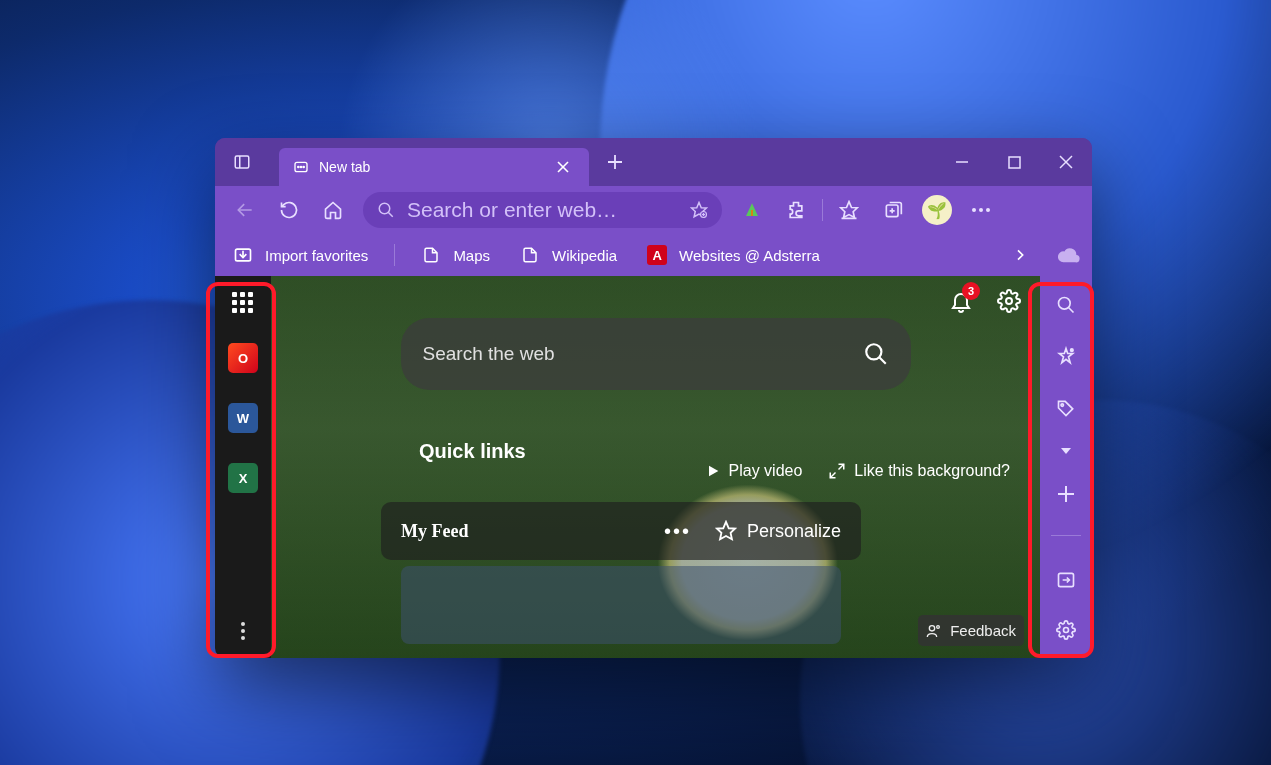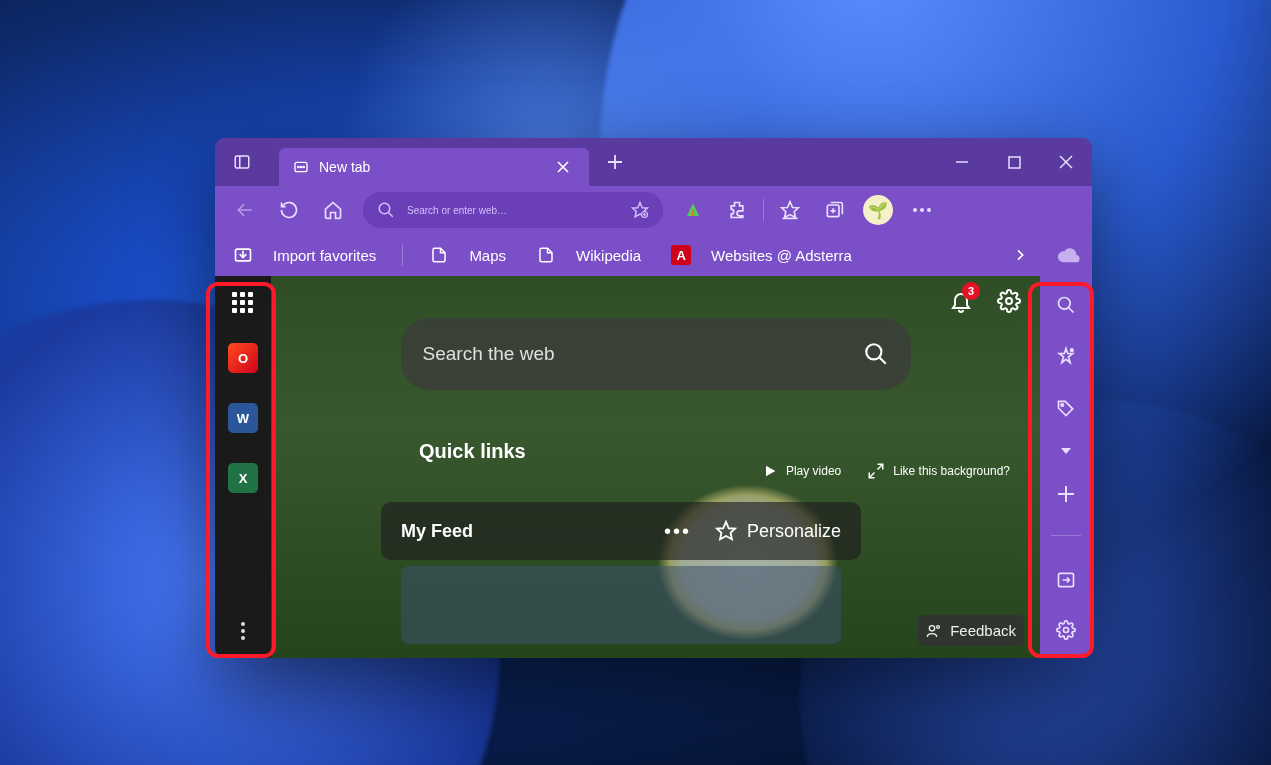--- a/index.html
+++ b/index.html
@@ -74,35 +74,35 @@
     flex: 0 0 300px;
     height:36px;
     background:#6a3fb8;
     border-radius:18px;
     display:flex; align-items:center;
     padding:0 14px;
     color:#d2c0f8; font-size:15px;
     gap:12px;
     margin: 0 6px;
   }
-  .addr input { background:transparent; border:none; outline:none; color:#d2c0f8; font-size:10px; flex:1; }
+  .addr input { background:transparent; border:none; outline:none; color:#d2c0f8; font-size:21px; flex:1; }
   .addr input::placeholder { color:#d2c0f8; }
   .divider { width:1px; height:22px; background:#9a7ad8; margin:0 2px; }
   .avatar { width:30px; height:30px; border-radius:50%; background:#f5f0c8; display:flex; align-items:center; justify-content:center; font-size:16px; }
 
   
   .bookmarks {
     height:42px;
     background:#7a4fc8;
     display:flex; align-items:center;
     padding:0 12px;
     gap:18px;
     color:#fff; font-size:15px;
   }
-  .bk { display:flex; align-items:center; gap:20px; padding:4px 6px; border-radius:4px;text-align:right; }
+  .bk { display:flex; align-items:center; gap:12px; padding:4px 6px; border-radius:4px;text-align:right; }
   .bk .ficon { width:20px; height:20px; display:flex; align-items:center; justify-content:center; }
   .favA { width:20px;height:20px;background:#d0021b;border-radius:3px;color:#fff;font-size:13px;font-weight:bold;display:flex;align-items:center;justify-content:center; }
   .bookmarks .spacer { flex:1; }
   .cloud { width:22px;height:14px; display:flex; align-items:center; justify-content:center; color:#c8b0f0; }
 
   
   .content-row { flex:1; display:flex; min-height:0; }
   .office-sidebar {
     width:56px;
     background:#1a1a1a;
@@ -139,34 +139,34 @@
     width:510px; height:72px;
     background:rgba(60,60,60,.75);
     border-radius:28px;
     display:flex; align-items:center;
     padding:0 22px;
     font-size:19px; color:#e0e0e0;
   }
   .websearch .mag { margin-left:auto; }
 
   .ql-label { position:absolute; top:164px; left:148px; font-size:20px; color:#fff;font-weight:bold; }
-  .actions { position:absolute; top:186px; right:30px; display:flex; gap:26px; align-items:center; font-size:12px; }
+  .actions { position:absolute; top:186px; right:30px; display:flex; gap:26px; align-items:center; font-size:16px; }
   .actions .a { display:flex; align-items:center; gap:8px; }
 
   .feedbar {
     position:absolute;
     top:226px; left:110px;
     width:480px; height:58px;
     background:rgba(30,30,30,.65);
     border-radius:10px;
     display:flex; align-items:center;
     padding:0 20px;
     font-size:18px;
   }
-  .feedbar .title { font-weight:bold; }
+  .feedbar .title { font-weight:bold;font-family:Liberation Serif, serif; }
   .feedbar .dots { margin-left:auto; margin-right:24px; font-size:20px; letter-spacing:2px; }
   .feedbar .pers { display:flex; align-items:flex-end; gap:10px; }
   .feedpanel {
     position:absolute;
     top:290px; left:130px;
     width:440px; height:78px;
     background:rgba(60,80,110,.55);
     border-radius:8px;
   }
   .feedback {

